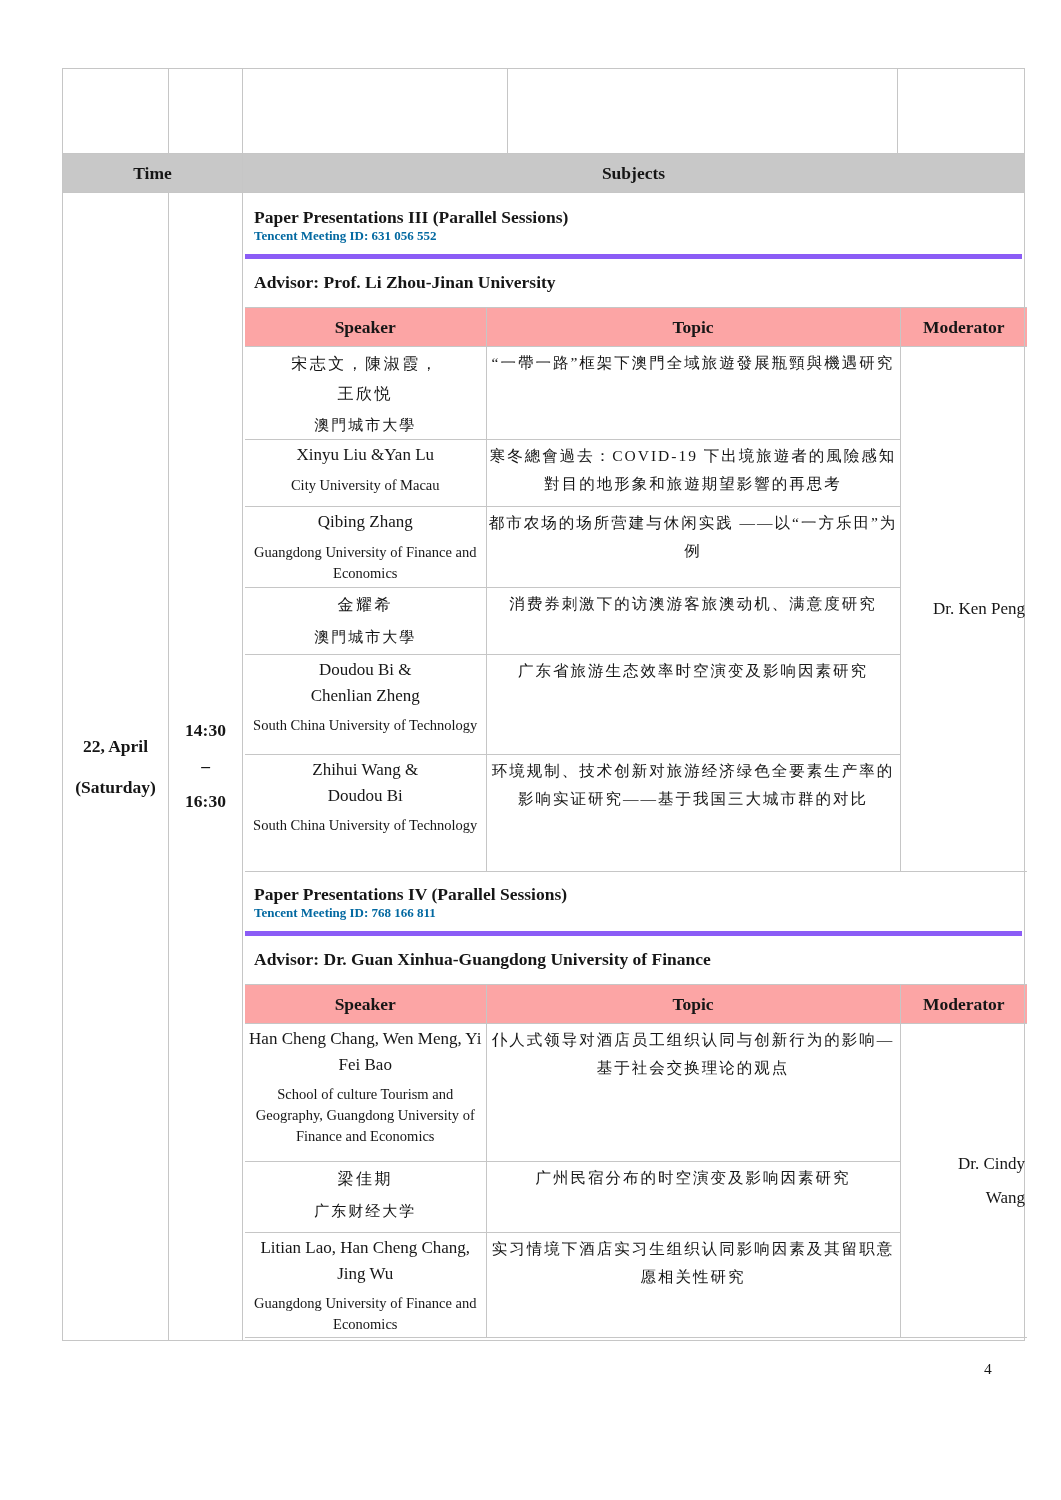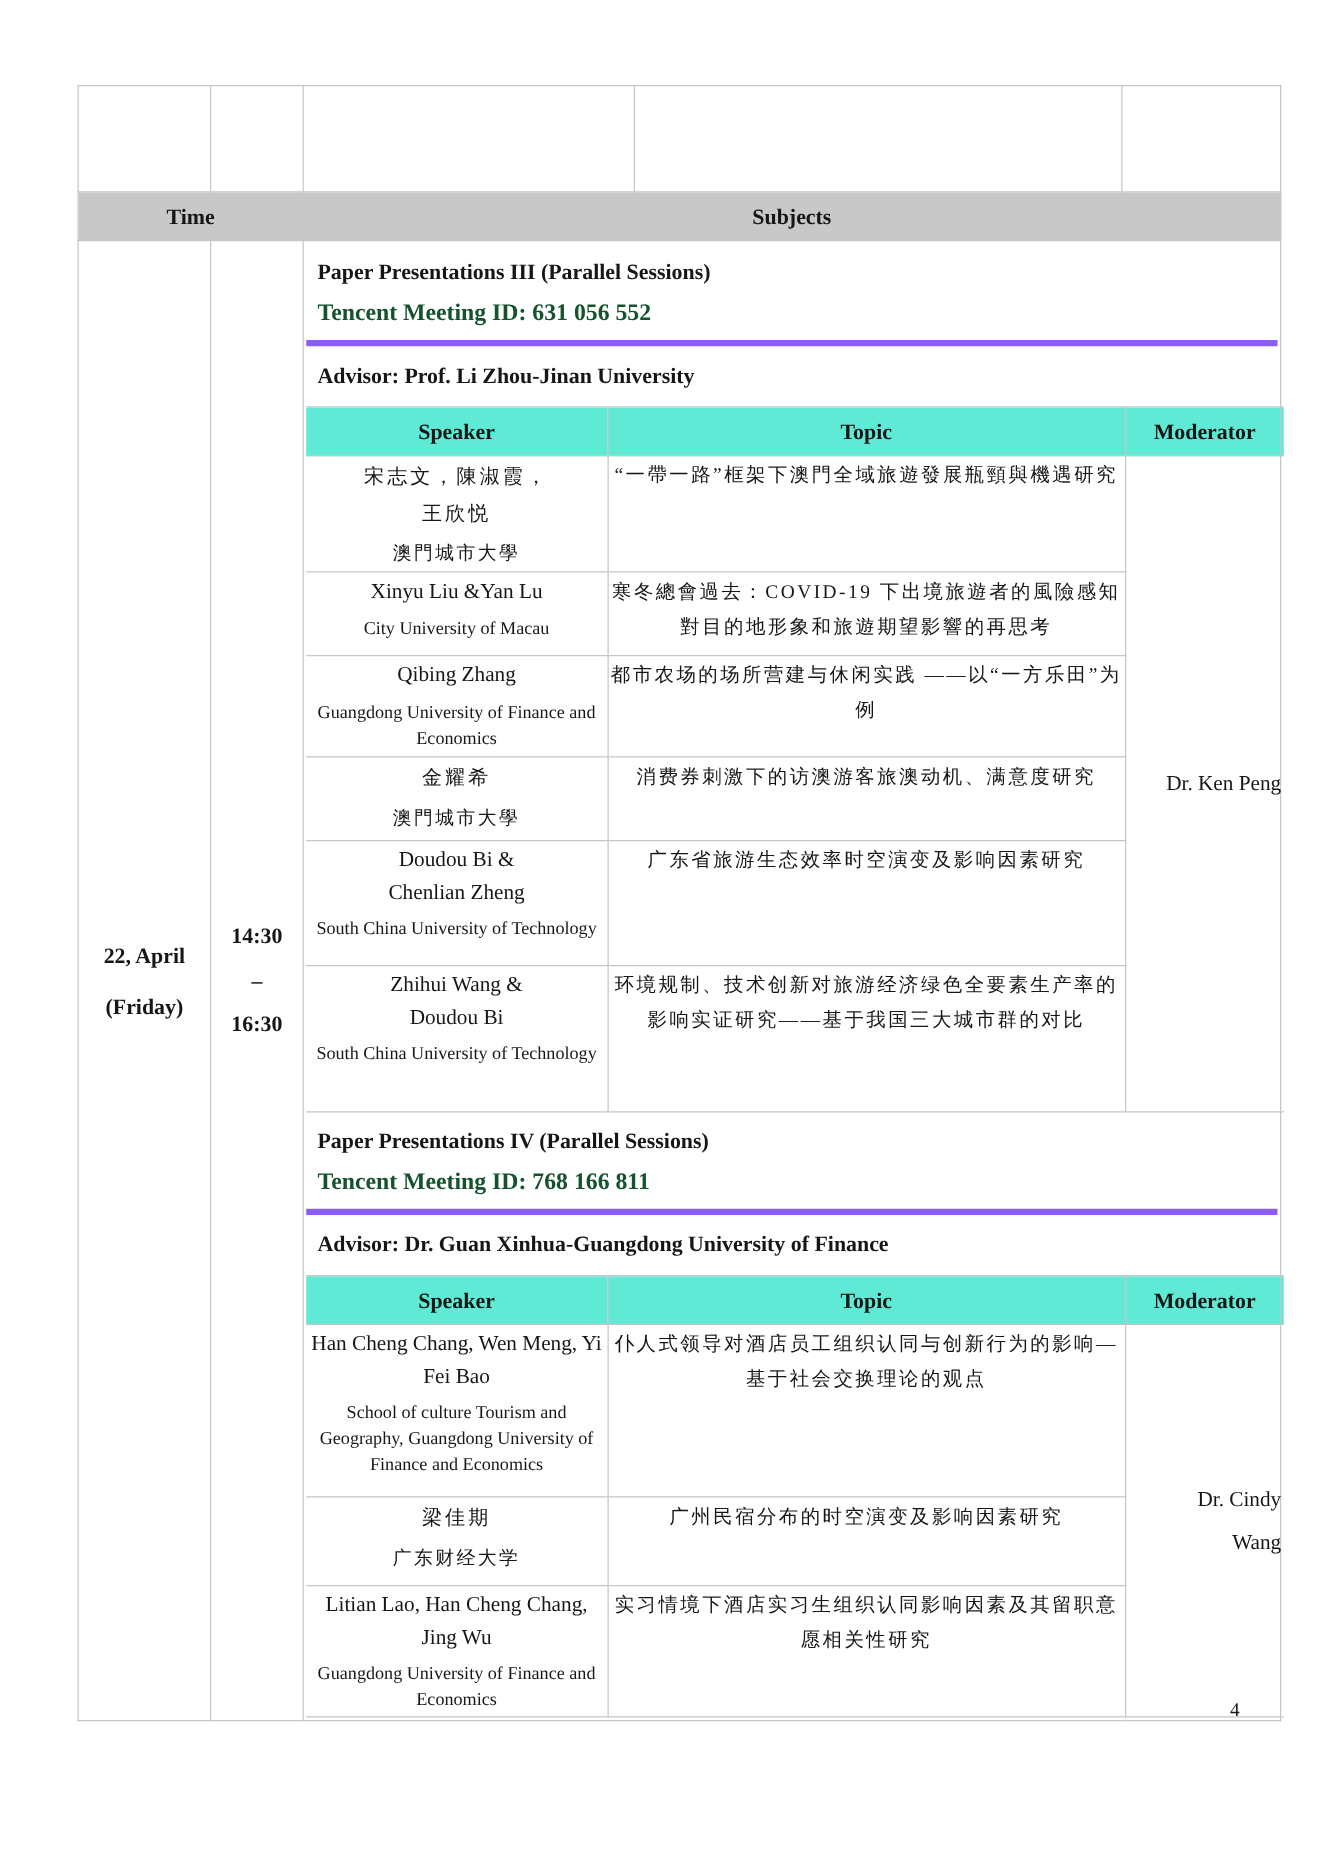--- a/index.html
+++ b/index.html
@@ -22,28 +22,28 @@
     background-image:linear-gradient(to right, rgba(255,255,255,0) 654px, #ffffff 654px, #ffffff 656px, rgba(255,255,255,0) 656px);
   }
   .date-cell,.time-cell{
     vertical-align:middle;text-align:center;font-weight:bold;font-size:17.5px;background:#ffffff;
   }
   .date-cell div{line-height:2.3;}
   .time-cell div{line-height:2.05;}
   .body-cell{vertical-align:top;padding:0;background:#ffffff;}
   .session-head{padding:12px 8px 10px 9px;border-bottom:5px solid #8b5cf6;font-family:Liberation Serif, serif;}
   .session-title{font-weight:bold;font-size:17.5px;}
-  .session-meeting{font-weight:bold;font-size:19px;color:#14532d;margin-top:12px;}
+  .session-meeting{font-weight:bold;font-size:13px;color:#0369a1;}
   .session-advisor{font-weight:bold;font-size:17.5px;padding:13px 8px 14px 9px;}
   .sub{width:100%;border-collapse:collapse;table-layout:fixed;}
   .sub td{border:1px solid #c6c6c6;}
   .sub td:first-child{border-left:none;}
   .sub td:last-child{border-right:none;}
   .sub-head td{
-    height:34px;background:#5eead4;font-weight:bold;font-size:17.5px;
+    height:34px;background:#fca5a5;font-weight:bold;font-size:17.5px;
     text-align:center;vertical-align:middle;
   }
   .speaker-cell{vertical-align:top;text-align:center;padding:8px 6px 4px;}
   .speaker-name{font-size:17px;line-height:1.5;white-space:pre-line;}
   .speaker-name.zh{font-size:16px;letter-spacing:2.5px;line-height:1.85;}
   .affiliation{font-size:14.5px;line-height:1.45;margin-top:7px;}
   .affiliation.zh{font-size:15px;letter-spacing:2px;margin-top:7px;}
   .topic-cell{
     vertical-align:top;text-align:center;padding:9px 12px 4px;
     font-size:15.5px;letter-spacing:2px;line-height:1.78;white-space:pre-line;margin-top:39px;
@@ -79,21 +79,21 @@
     </tr>
 
     <tr class="row-head">
       <td colspan="2">Time</td>
       <td colspan="3" class="subjects-head">Subjects</td>
     </tr>
 
     <tr>
       <td class="date-cell">
         <div>22, April</div>
-        <div>(Friday)</div>
+        <div>(Saturday)</div>
       </td>
       <td class="time-cell">
         <div>14:30</div>
         <div>–</div>
         <div>16:30</div>
       </td>
 
       <td colspan="3" class="body-cell">
 
         <div class="session-head">

